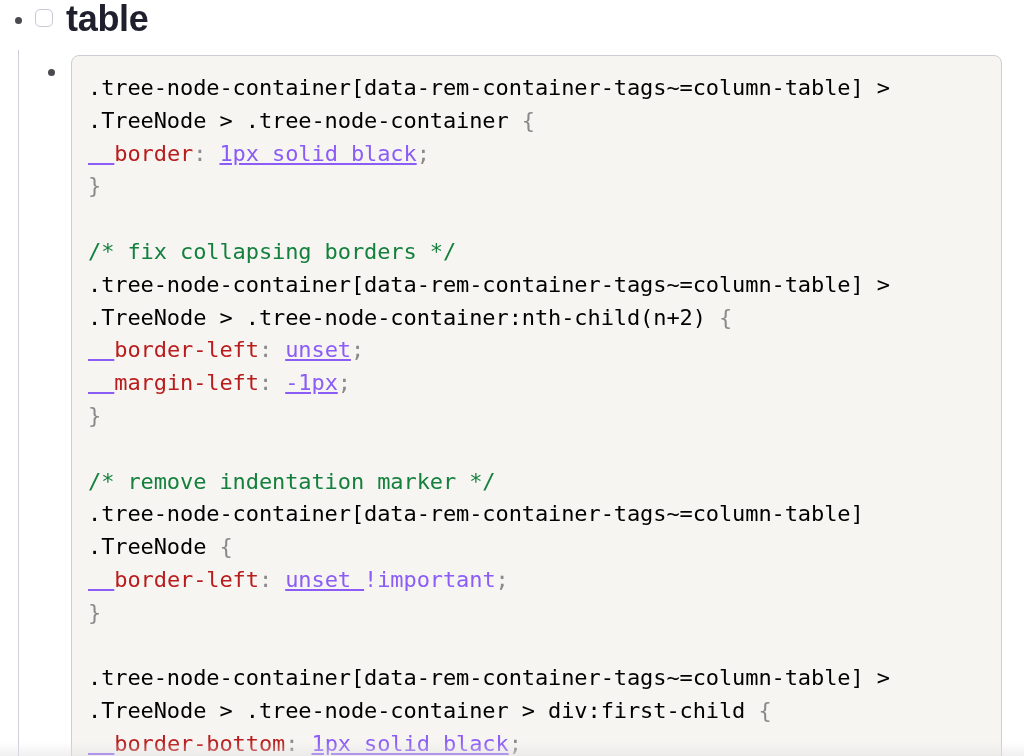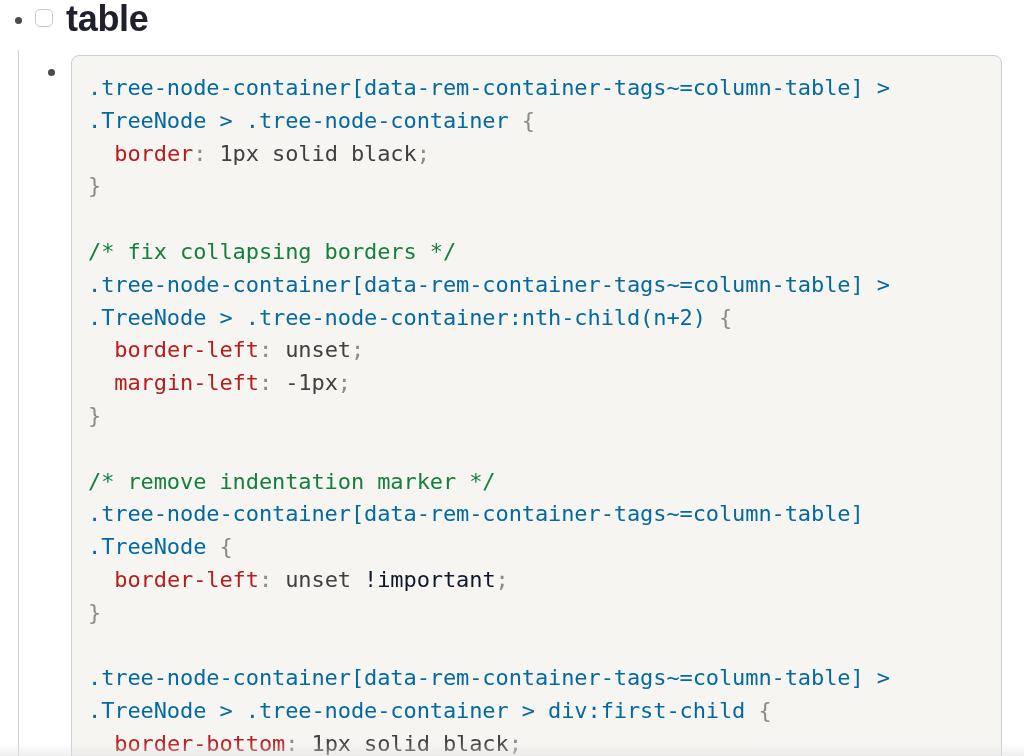--- a/index.html
+++ b/index.html
@@ -78,26 +78,26 @@
     }
     pre.code {
       margin: 0;
       font-family: "DejaVu Sans Mono", monospace;
       font-size: 22px;
       line-height: 32.8px;
       letter-spacing: -0.1px;
       white-space: pre;
     }
     .line { display: block; height: 32.8px; }
-    .sel { color: #0369a1; }
+    .sel { color: #000000; }
     .punct { color: #8a8a8a; }
     .prop { color: #b91c1c; }
-    .val { color: #404040; }
+    .val { color: #8b5cf6; text-decoration: underline; }
     .comment { color: #15803d; }
-    .important { color: #0f172a; text-align: center; }
+    .important { color: #8b5cf6; text-align: center; }
     .bottom-fade {
       position: absolute;
       left: 0;
       bottom: 0;
       width: 1024px;
       height: 14px;
       background: linear-gradient(to bottom, rgba(255,255,255,0), rgba(225,225,225,0.5));
       pointer-events: none;
     }
   </style>

